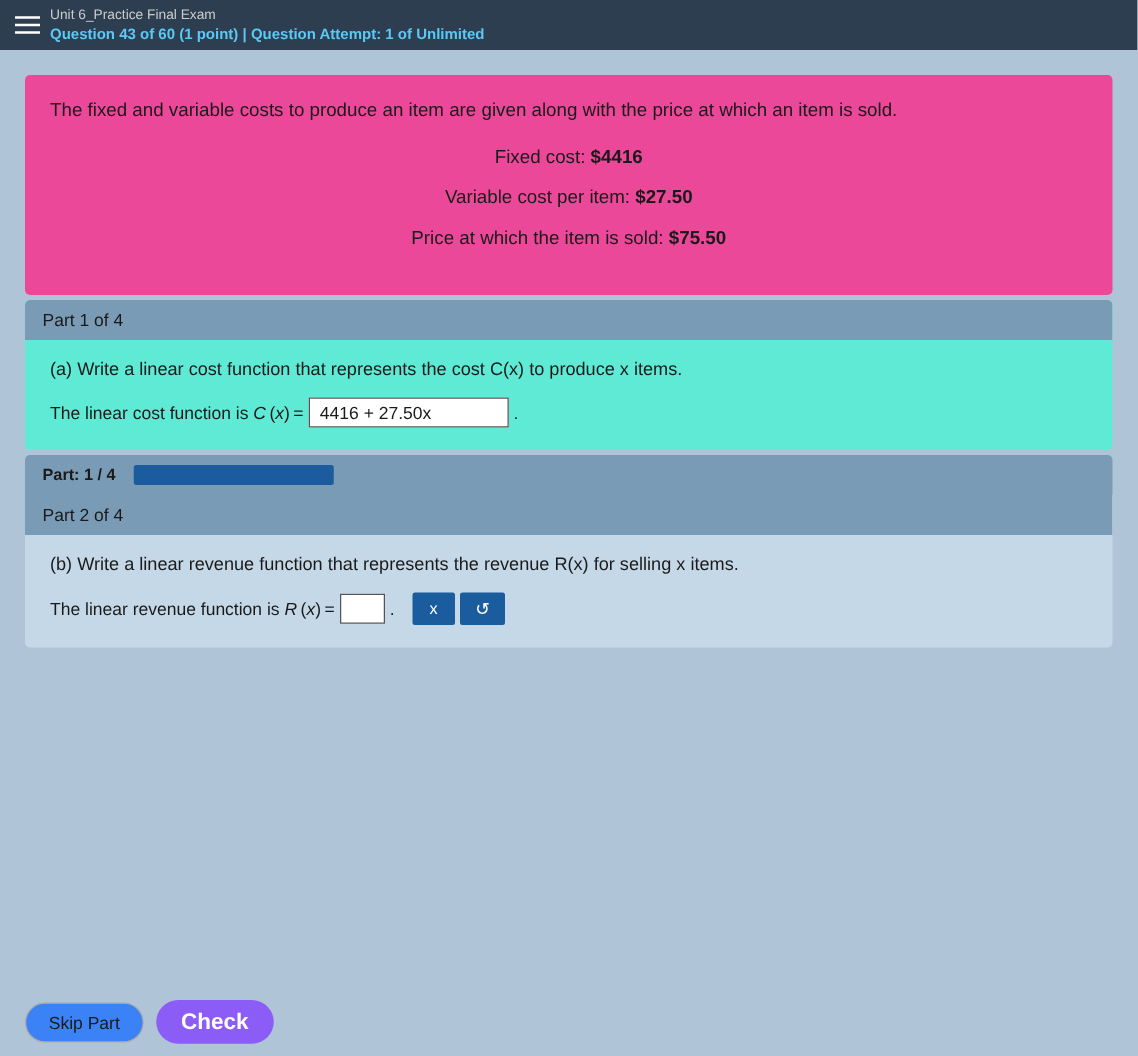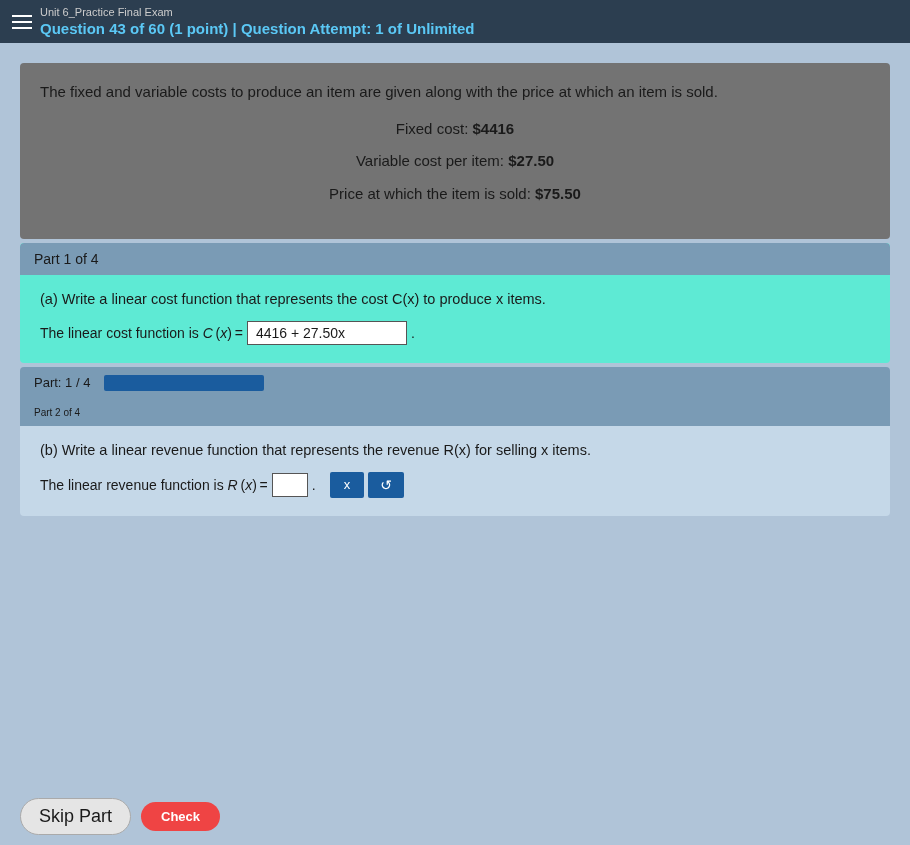--- a/index.html
+++ b/index.html
@@ -17,21 +17,21 @@
       color: white;
       padding: 6px 12px 6px 40px;
       position: relative;
     }
     .header-top {
       font-size: 11px;
       color: #ccc;
       margin-bottom: 2px;
     }
     .header-bottom {
-      font-size: 15px;
+      font-size: 12px;
       font-weight: bold;
       color: #5bc8f5;
     }
     .hamburger {
       position: absolute;
       left: 12px;
       top: 50%;
       transform: translateY(-50%);
       display: flex;
       flex-direction: column;
@@ -46,21 +46,21 @@
     }
 
     
     .main-content {
       background: #b0c4d8;
       padding: 20px 20px 10px 20px;
     }
 
     
     .problem-text {
-      background: #737373;
+      background: #ec4899;
       border-radius: 4px;
       padding: 18px 20px;
       margin-bottom: 4px;
     }
     .problem-intro {
       font-size: 15px;
       color: #1a1a1a;
       margin-bottom: 14px;
       line-height: 1.5;
     }
@@ -140,41 +140,41 @@
       padding: 8px 14px;
       display: flex;
       align-items: center;
       gap: 14px;
       border-radius: 4px 4px 0 0;
       margin-bottom: 0;
     }
     .progress-label {
       font-size: 13px;
       color: #1a1a1a;
-      font-weight: normal;
+      font-weight: bold;
       white-space: nowrap;
     }
     .progress-bar-bg {
       flex: 0 0 160px;
       height: 16px;
       background: #1a5c9e;
       border-radius: 2px;
     }
 
     
     .part2-section {
       background: #c5d8e8;
       border-radius: 0 0 4px 4px;
       overflow: hidden;
       margin-bottom: 4px;
     }
     .part2-header {
       background: #7a9bb5;
       color: #1a1a1a;
-      font-size: 10px;
+      font-size: 14px;
       font-weight: normal;
       padding: 8px 14px;
     }
     .part2-body {
       padding: 14px 20px 18px 20px;
     }
 
     
     .input-box {
       border: 1px solid #555;
@@ -215,34 +215,34 @@
       padding: 10px 20px;
       display: flex;
       align-items: center;
       gap: 10px;
       position: fixed;
       bottom: 0;
       left: 0;
       width: 910px;
     }
     .skip-btn {
-      background: #e5e5e5;
+      background: #3b82f6;
       color: #1a1a1a;
       border: 1px solid #aaa;
       padding: 7px 18px;
-      font-size: 18px;
+      font-size: 14px;
       cursor: pointer;
       border-radius: 20px;
     }
     .check-btn {
-      background: #ef4444;
+      background: #8b5cf6;
       color: white;
       border: none;
       padding: 7px 20px;
-      font-size: 13px;
+      font-size: 18px;
       cursor: pointer;
       border-radius: 20px;
       font-weight: bold;
     }
   </style>
 </head>
 <body>
 
 <div class="header">
   <div class="hamburger">

